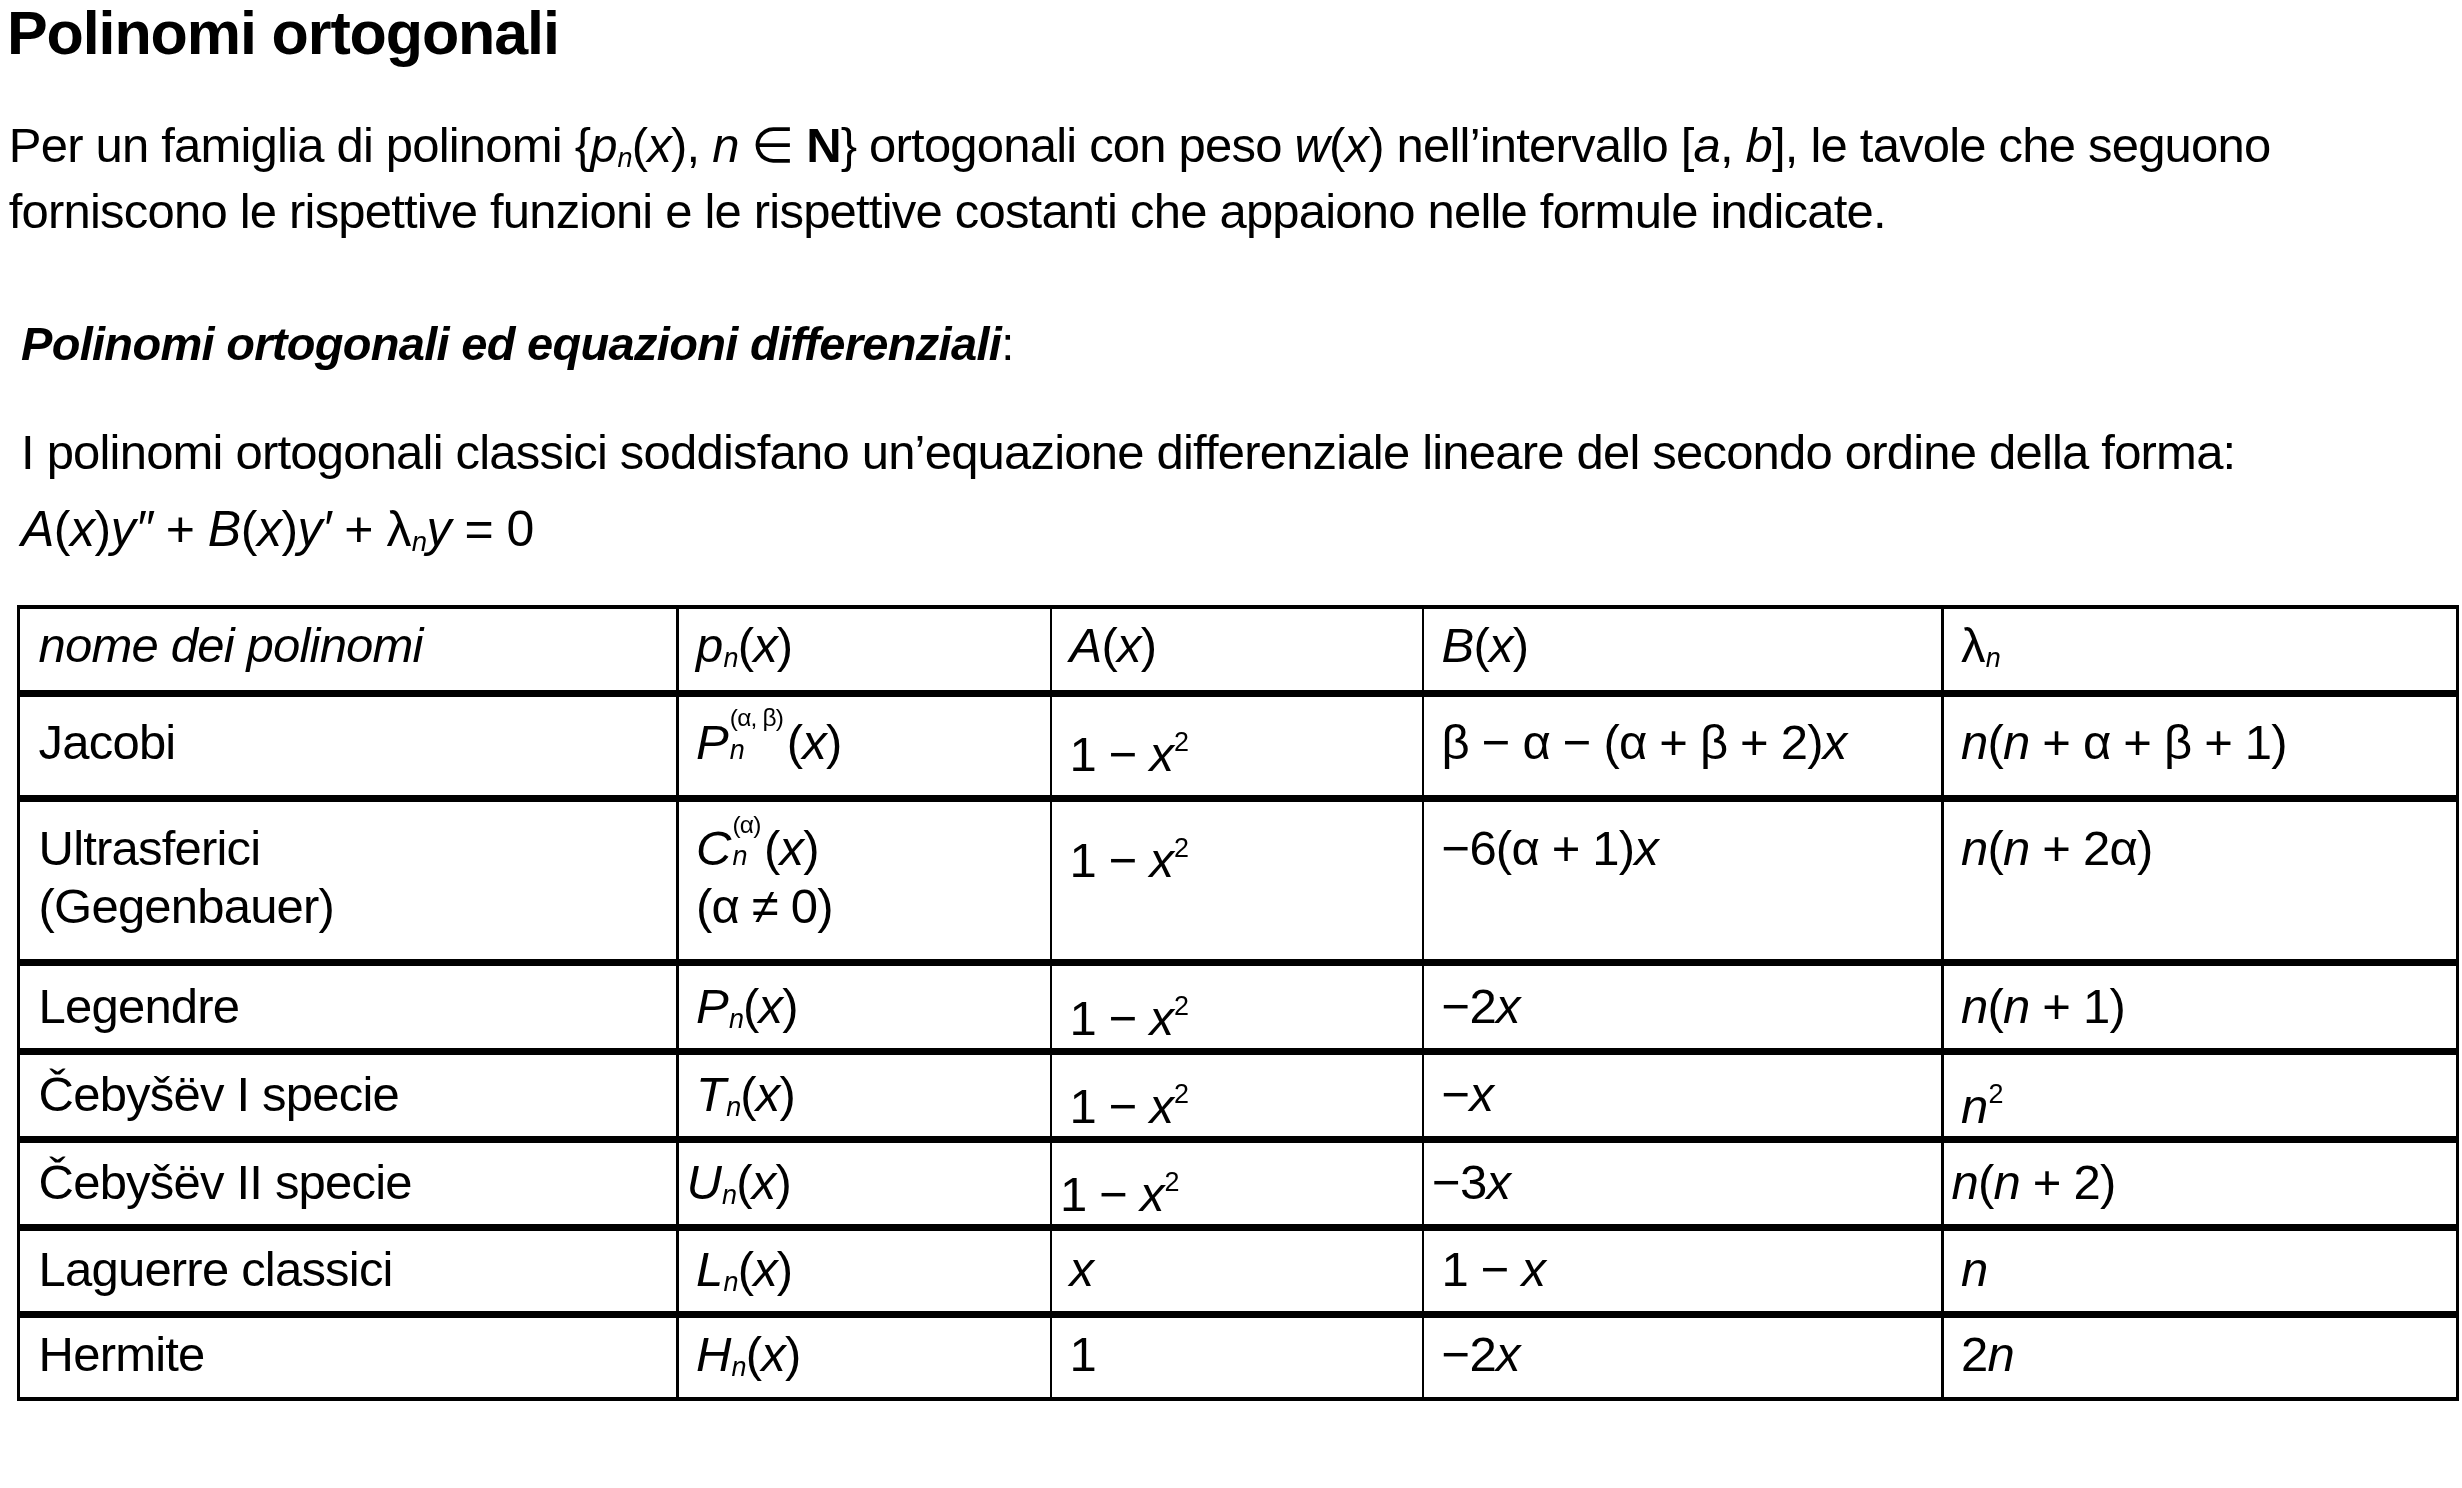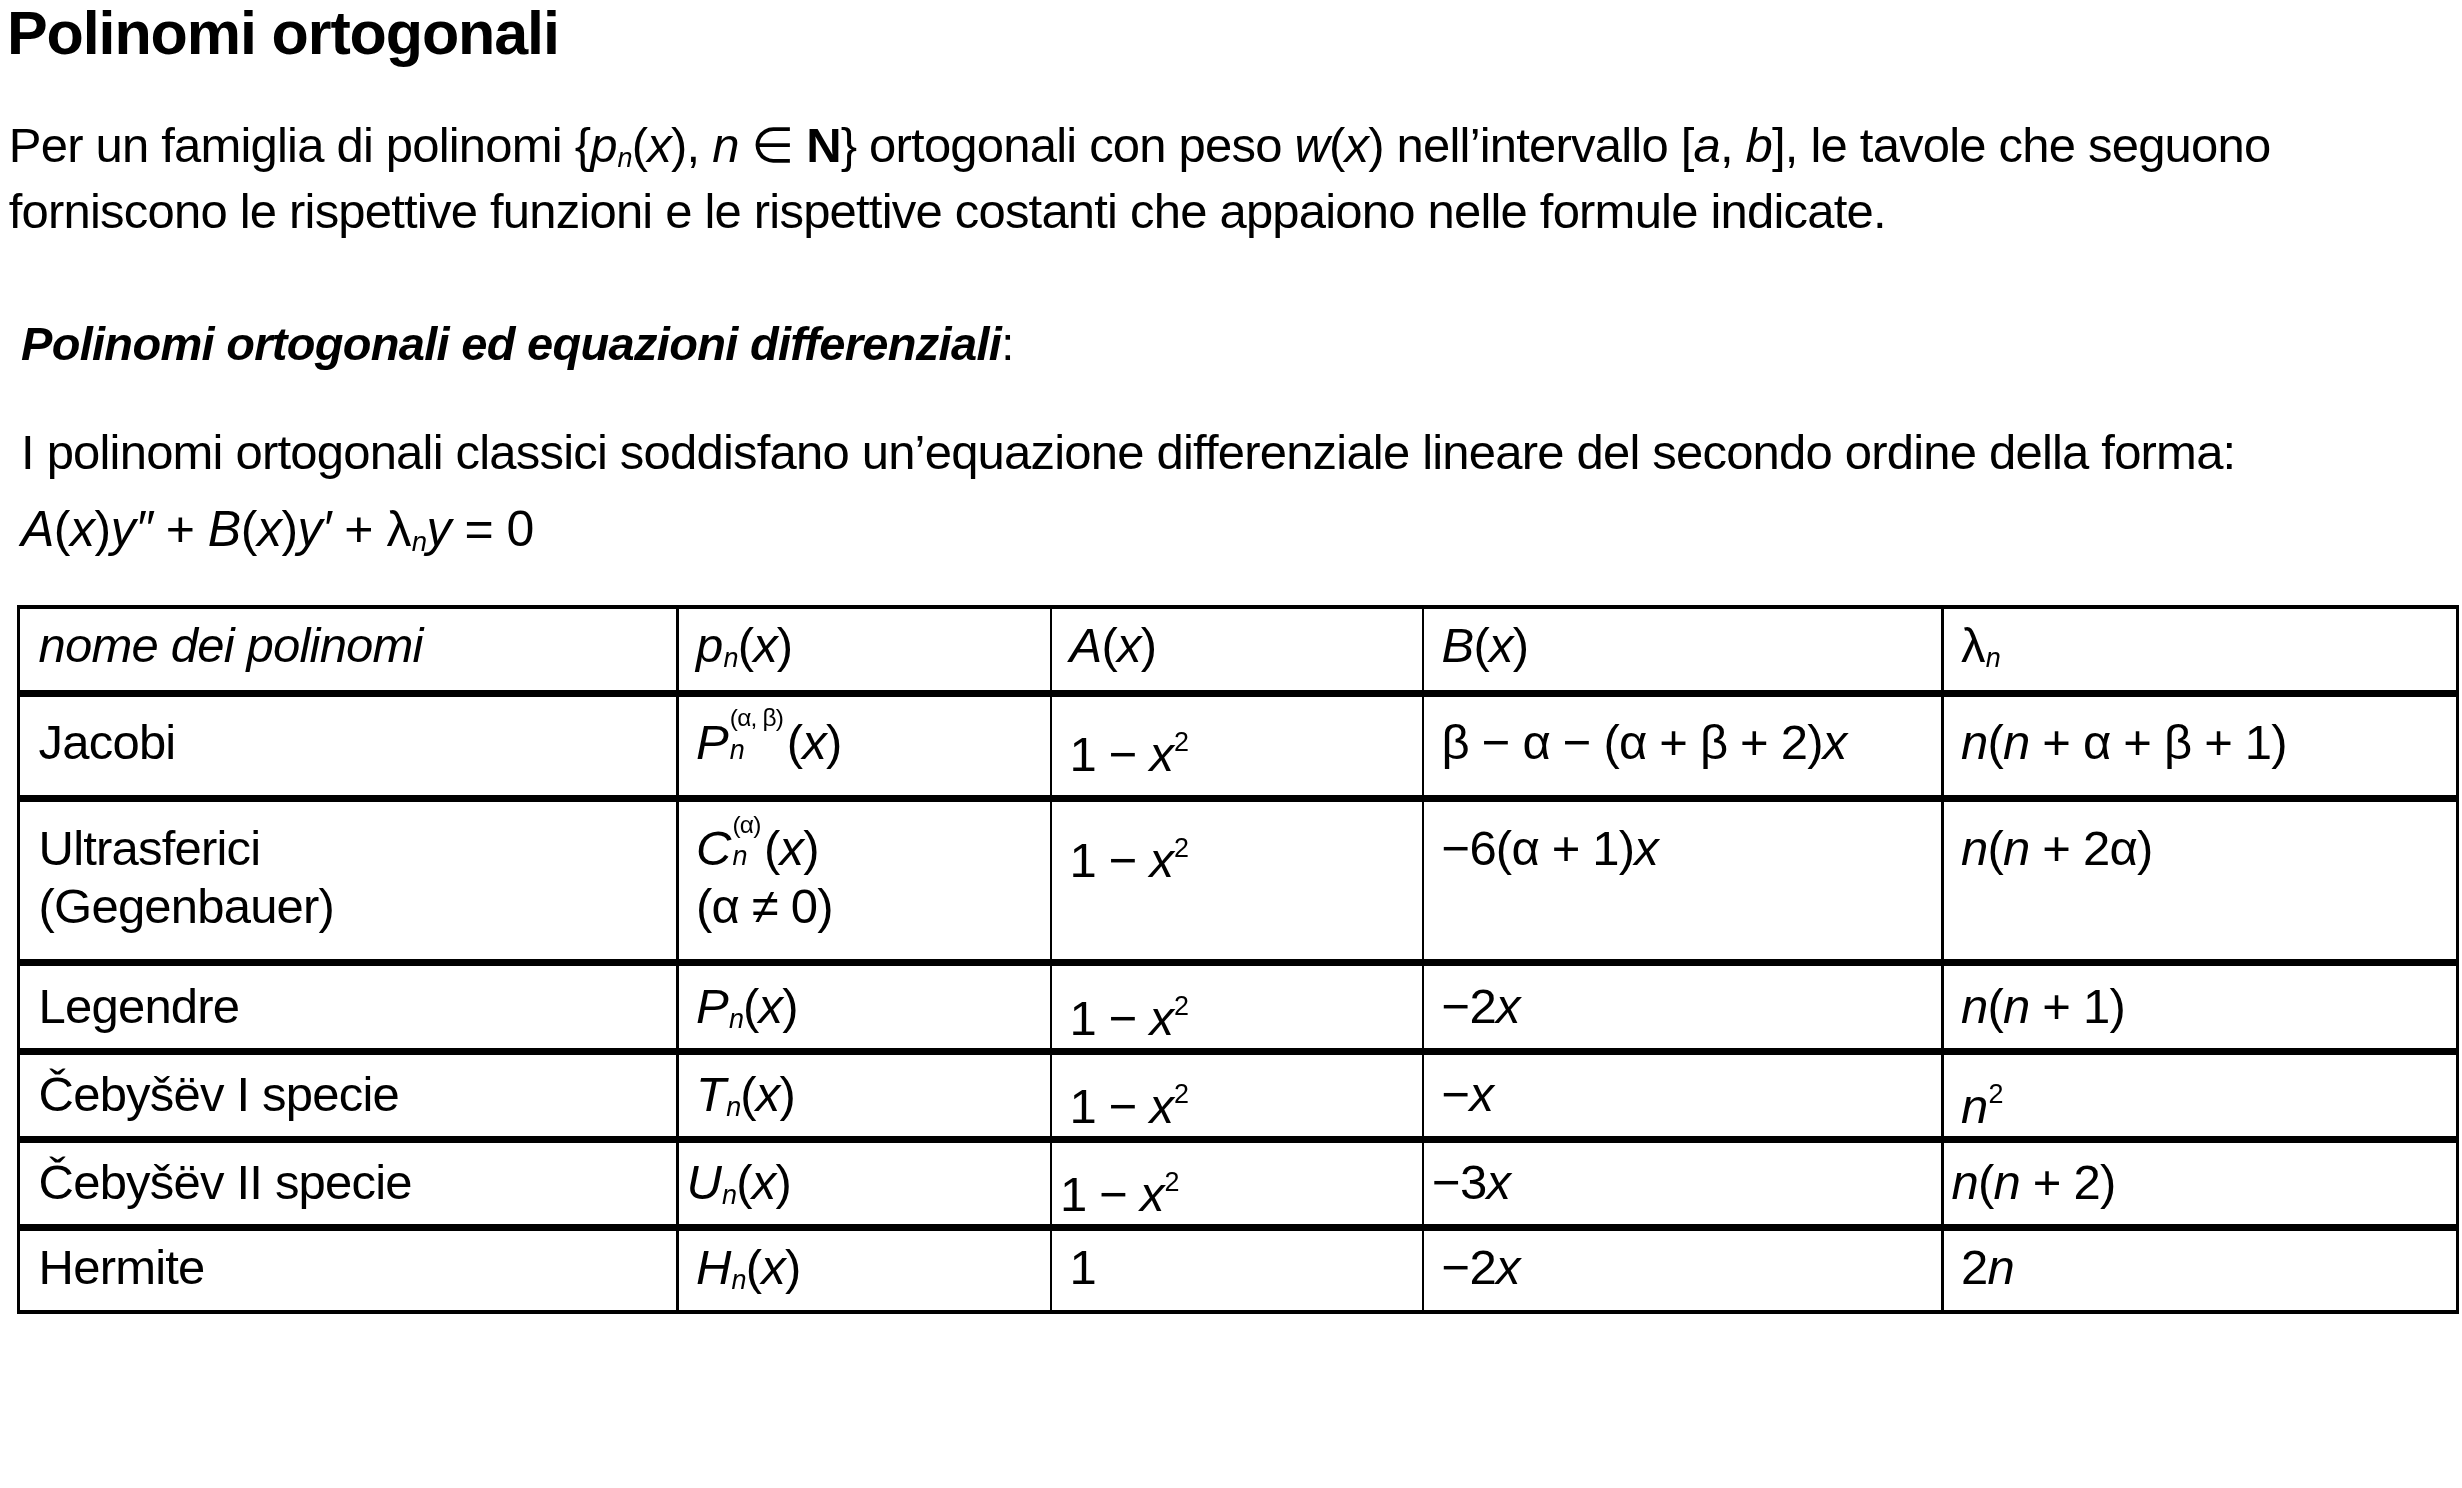--- a/index.html
+++ b/index.html
@@ -197,20 +197,29 @@
     <td class="col-name">
           <div>Čebyšëv II specie</div>
         </td>
     <td class="inner-col"><span class="seg-i">U</span><span class="seg-sub">n</span><span class="seg-r">(</span><span class="seg-i">x</span><span class="seg-r">)</span></td>
     <td class="inner-col"><span class="seg-r">1 − </span><span class="seg-i">x</span><span class="seg-sup">2</span></td>
     <td class="inner-col"><span class="seg-r">−3</span><span class="seg-i">x</span></td>
     <td><span class="seg-i">n</span><span class="seg-r">(</span><span class="seg-i">n</span><span class="seg-r"> + 2)</span></td>
   </tr>
 
 
+  <tr class="r-lagcl">
+    <td class="col-name">
+          <div>Laguerre classici</div>
+        </td>
+    <td class="inner-col"><span class="seg-i">L</span><span class="seg-sub">n</span><span class="seg-r">(</span><span class="seg-i">x</span><span class="seg-r">)</span></td>
+    <td class="inner-col"><span class="seg-i">x</span></td>
+    <td class="inner-col"><span class="seg-r">1 − </span><span class="seg-i">x</span></td>
+    <td><span class="seg-i">n</span></td>
+  </tr>
 
   <tr class="r-hermite">
     <td class="col-name">
           <div>Hermite</div>
         </td>
     <td class="inner-col"><span class="seg-i">H</span><span class="seg-sub">n</span><span class="seg-r">(</span><span class="seg-i">x</span><span class="seg-r">)</span></td>
     <td class="inner-col"><span class="seg-r">1</span></td>
     <td class="inner-col"><span class="seg-r">−2</span><span class="seg-i">x</span></td>
     <td><span class="seg-r">2</span><span class="seg-i">n</span></td>
   </tr>

